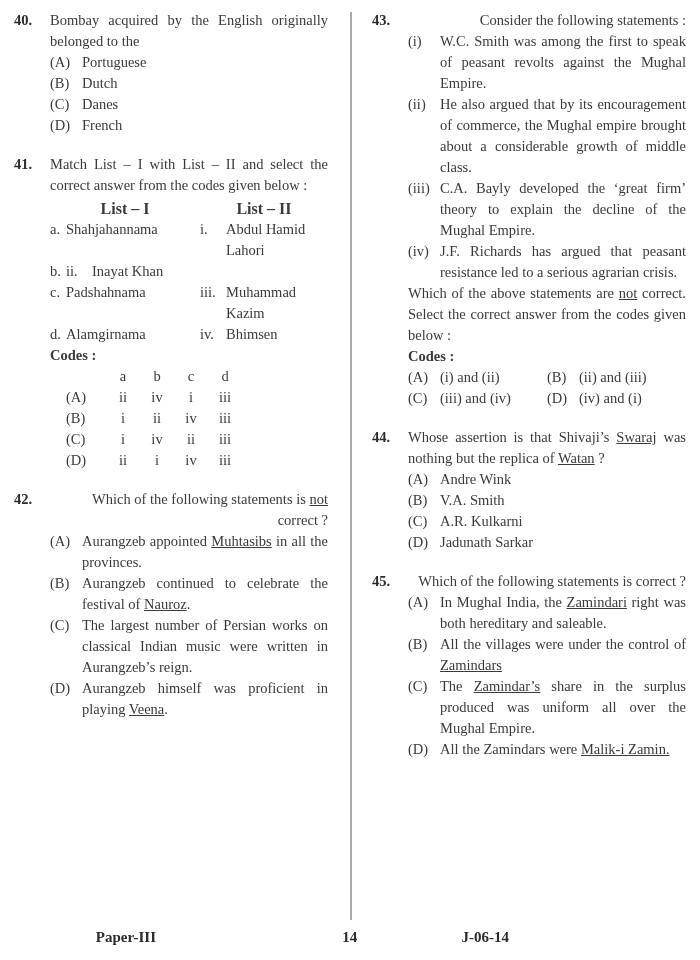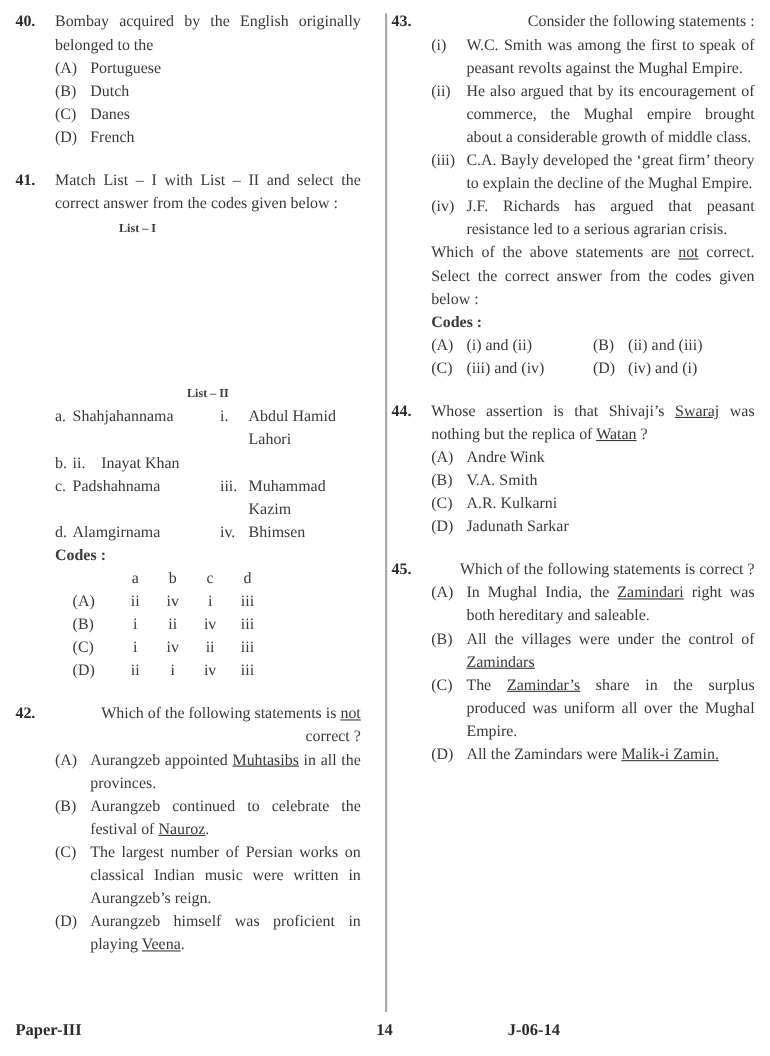--- a/index.html
+++ b/index.html
@@ -35,21 +35,21 @@
     top: 2px;
     width: 2px;
     height: 908px;
     background: #aaaaaa;
   }
   .col {
     width: 336px;
     box-sizing: border-box;
   }
   .col-left { padding-right: 22px; }
-  .col-right { padding-left: 6px; }
+  .col-right { padding-left: 22px; }
 
   
   .q {
     display: flex;
     margin-bottom: 4px;
   }
   .q-num {
     width: 36px;
     flex: 0 0 36px;
     font-weight: bold;
@@ -99,24 +99,23 @@
   .stmt-text {
     flex: 1 1 auto;
     text-align: justify;
     text-justify: inter-word;
   }
 
   
   .match-head {
     display: flex;
     font-weight: bold;
-    font-size: 11px;
+    font-size: 16px;
     line-height: 21px;
     margin-top: 2px;
-    flex-direction: column;
   }
   .mh-1 { width: 150px; flex: 0 0 150px; text-align: center; }
   .mh-2 { flex: 1 1 auto; text-align: center; }
   .match-row {
     display: flex;
     font-size: 14.5px;
     line-height: 21px;
   }
   .mr-key {
     width: 16px;
@@ -180,21 +179,21 @@
     position: absolute;
     left: 14px;
     right: 14px;
     bottom: 14px;
     display: flex;
     align-items: baseline;
     font-weight: bold;
     font-size: 15px;
     color: #2b2b2b;
   }
-  .f-left { width: 33.3%; text-align: left; }
+  .f-left { width: 33.3%; text-align: center; }
   .f-center { width: 33.3%; text-align: center; }
   .f-right { width: 33.3%; text-align: left; }
 
   .spacer-lg { height: 14px; }
 </style>
 </head>
 <body>
 
 <div class="page">
   <div class="columns">

